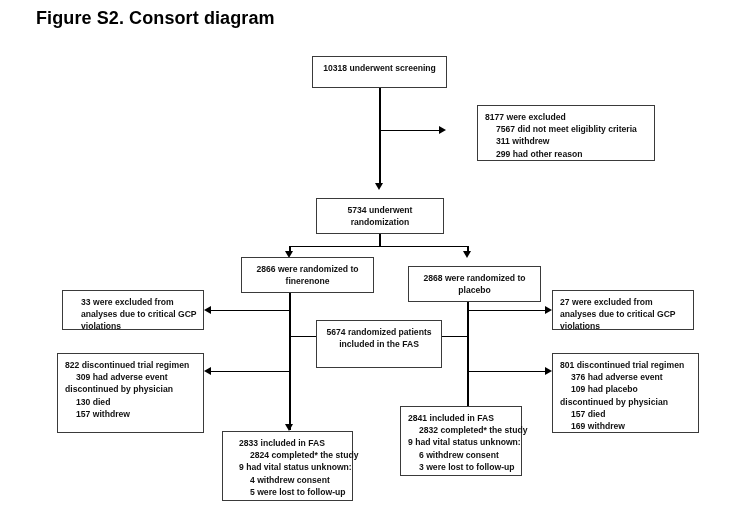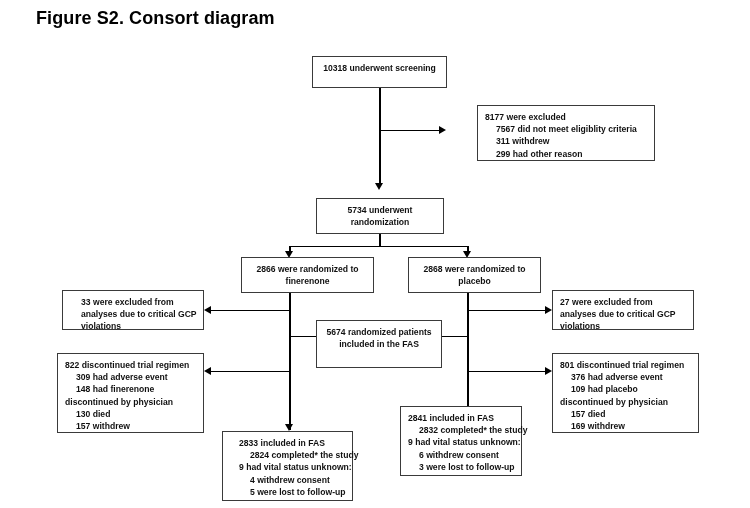--- a/index.html
+++ b/index.html
@@ -133,21 +133,21 @@
   <div class="box center" style="left:316px; top:190px; width:128px; height:36px;margin-top:8px;">
     <span class="ln">5734 underwent</span>
     <span class="ln">randomization</span>
   </div>
 
   <div class="box center" style="left:241px; top:257px; width:133px; height:36px;">
     <span class="ln">2866 were randomized to</span>
     <span class="ln">finerenone</span>
   </div>
 
-  <div class="box center" style="left:408px; top:257px; width:133px; height:36px;">
+  <div class="box center" style="left:408px; top:266px; width:133px; height:36px;">
     <span class="ln">2868 were randomized to</span>
     <span class="ln">placebo</span>
   </div>
 
   <div class="box" style="left:62px; top:290px; width:142px; height:40px;padding-left:18px;">
     <span class="ln">33 were excluded from</span>
     <span class="ln">analyses due to critical GCP</span>
     <span class="ln">violations</span>
   </div>
 
@@ -158,21 +158,20 @@
   </div>
 
   <div class="box center" style="left:316px; top:320px; width:126px; height:48px;">
     <span class="ln">5674 randomized patients</span>
     <span class="ln">included in the FAS</span>
   </div>
 
   <div class="box" style="left:57px; top:353px; width:147px; height:80px;">
     <span class="ln">822 discontinued trial regimen</span>
     <span class="ln ind1">309 had adverse event</span>
-    <span class="ln ind1">148 had finerenone</span>
     <span class="ln">discontinued by physician</span>
     <span class="ln ind1">130 died</span>
     <span class="ln ind1">157 withdrew</span>
   </div>
 
   <div class="box" style="left:552px; top:353px; width:147px; height:80px;">
     <span class="ln">801 discontinued trial regimen</span>
     <span class="ln ind1">376 had adverse event</span>
     <span class="ln ind1">109 had placebo</span>
     <span class="ln">discontinued by physician</span>

